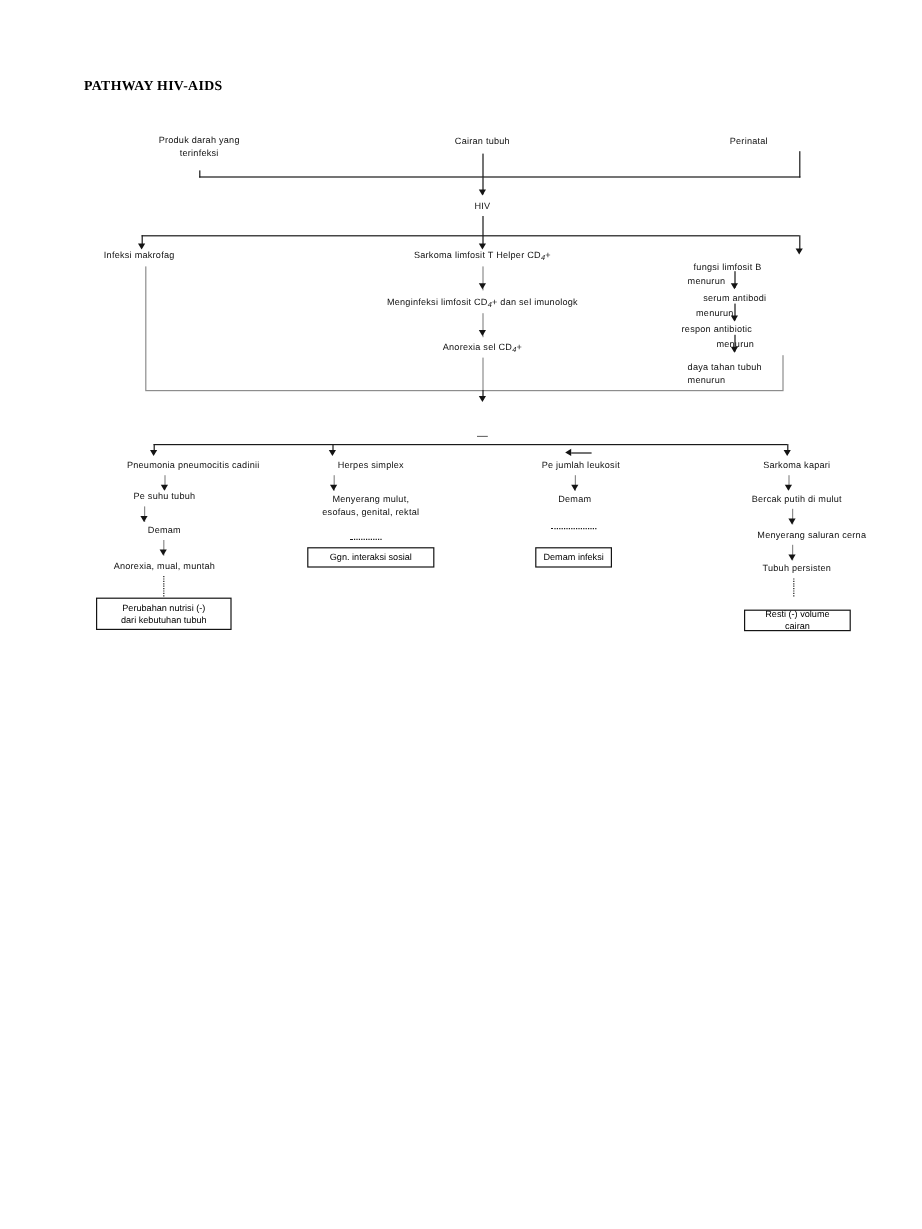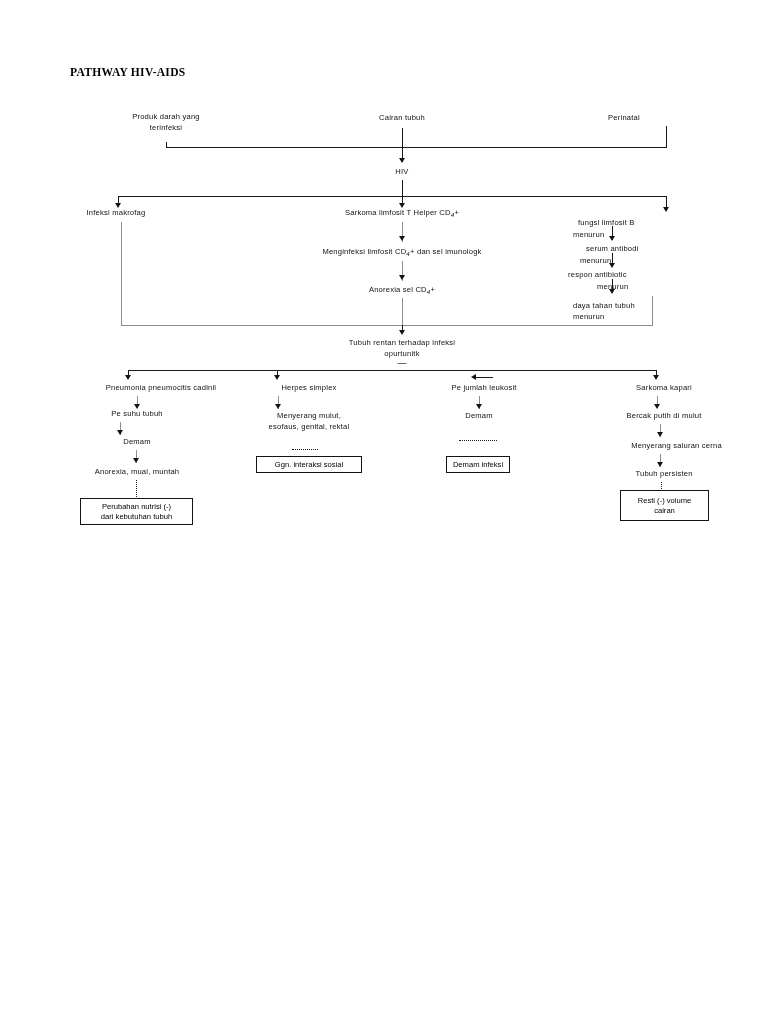--- a/index.html
+++ b/index.html
@@ -100,24 +100,20 @@
   <div class="arw" style="left:609px;top:289px;"></div>
 
   <div class="t" style="left:573px;top:301px;">daya tahan tubuh</div>
   <div class="t" style="left:573px;top:312px;">menurun</div>
   <div class="ln vln gray" style="left:652px;top:296px;height:29px;"></div>
 
   <div class="ln hln gray" style="left:121px;top:325px;width:532px;"></div>
   <div class="ln vln" style="left:402px;top:325px;height:8px;"></div>
   <div class="arw" style="left:399px;top:330px;"></div>
 
-  <div class="t c two" style="left:402px;top:338px;width:220px;">
-    <span>Tubuh rentan terhadap infeksi</span><br>
-    <span>opurtunitk</span>
-  </div>
   <div class="t c" style="left:402px;top:358px;font-size:9px;">—</div>
 
   <div class="ln hln" style="left:128px;top:370px;width:528px;"></div>
   <div class="ln vln" style="left:128px;top:370px;height:8px;"></div>
   <div class="arw" style="left:125px;top:375px;"></div>
   <div class="ln vln" style="left:277px;top:370px;height:8px;"></div>
   <div class="arw" style="left:274px;top:375px;"></div>
   <div class="ln vln" style="left:656px;top:370px;height:8px;"></div>
   <div class="arw" style="left:653px;top:375px;"></div>
 
@@ -167,20 +163,20 @@
   <div class="ln vln gray" style="left:657px;top:396px;height:12px;"></div>
   <div class="arw" style="left:654px;top:404px;"></div>
   <div class="t c" style="left:664px;top:411px;text-align:right;">Bercak putih di mulut</div>
   <div class="ln vln gray" style="left:660px;top:424px;height:13px;"></div>
   <div class="arw" style="left:657px;top:432px;"></div>
   <div class="t c" style="left:664px;top:441px;padding-left:25px;">Menyerang saluran cerna</div>
   <div class="ln vln gray" style="left:660px;top:454px;height:13px;"></div>
   <div class="arw" style="left:657px;top:462px;"></div>
   <div class="t c" style="left:664px;top:469px;">Tubuh persisten</div>
   <div class="dash" style="left:661px;top:482px;height:15px;"></div>
-  <div class="box" style="left:620px;top:490px;width:89px;height:31px;">
+  <div class="box" style="left:620px;top:508px;width:89px;height:18px;">
     <div>
       <span>Resti (-) volume</span><br>
       <span>cairan</span>
     </div>
   </div>
 
 </div>
 
 </body></html>

